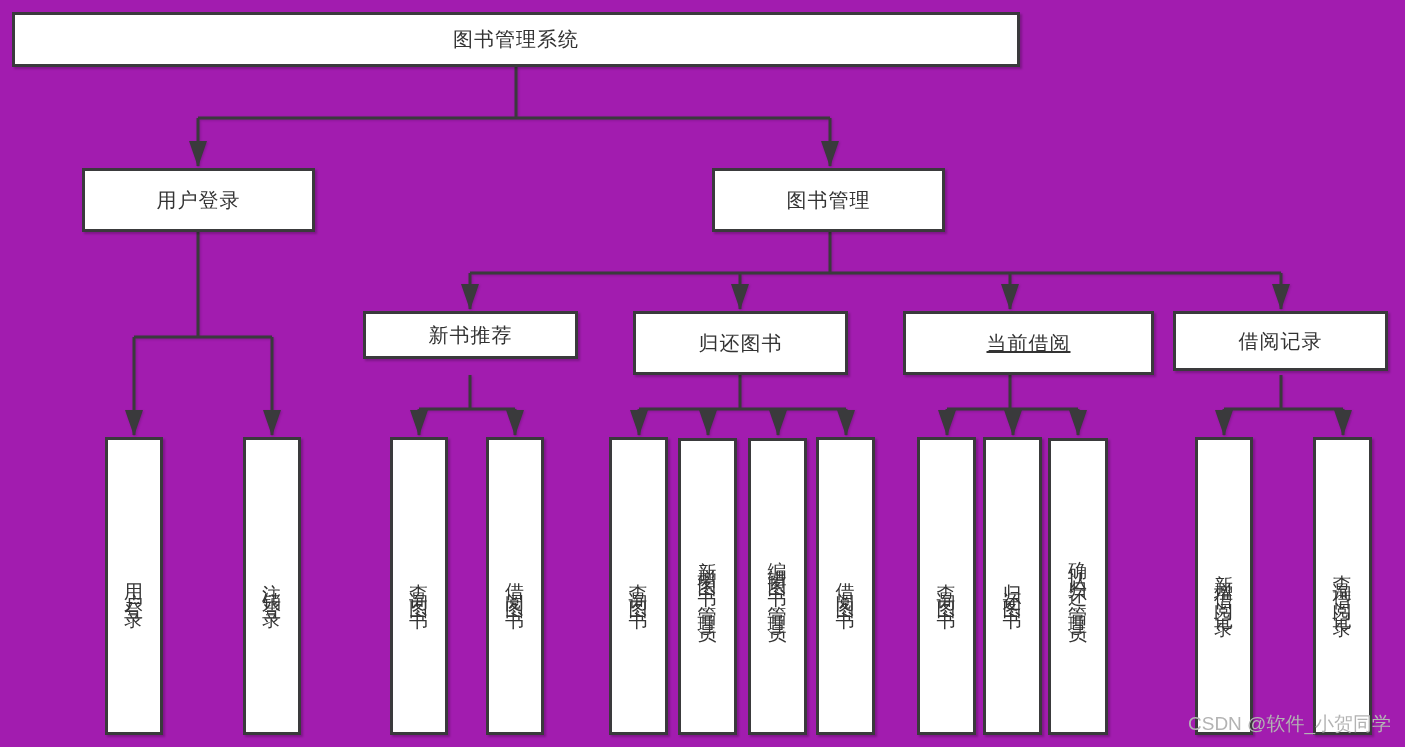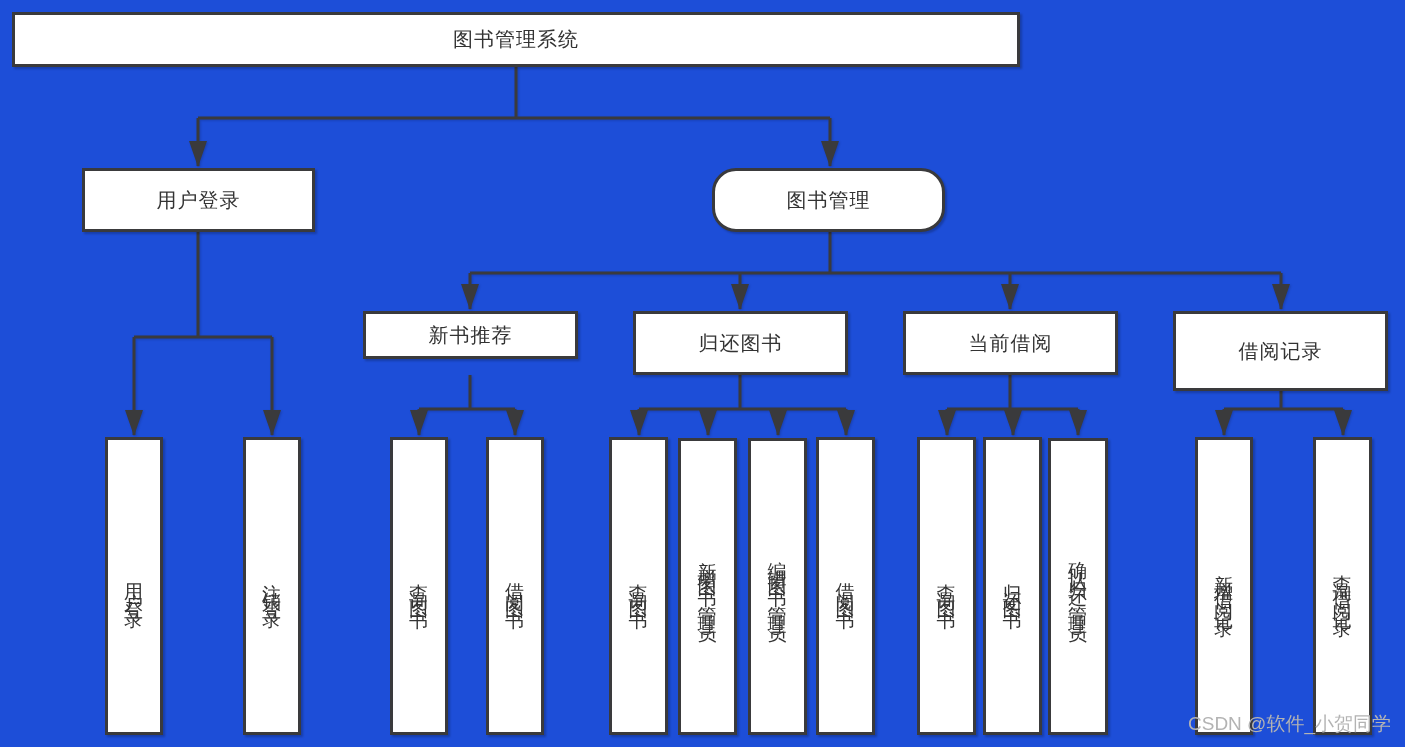--- a/index.html
+++ b/index.html
@@ -7,21 +7,21 @@
     --text:#333333;
     --watermark:#b3b3b3;
   }
   *{box-sizing:border-box;margin:0;padding:0;}
   html,body{background:#ffffff;}
   body{font-family:"Liberation Sans","DejaVu Sans",sans-serif;}
   .canvas{
     position:relative;
     width:1405px;
     height:747px;
-    background:#1d4ed8;
+    background:#a21caf;
     overflow:hidden;
   }
   .connectors{
     position:absolute;
     left:0;top:0;
     pointer-events:none;
     filter:drop-shadow(1.5px 1.5px 1px rgba(0,0,0,0.18));
   }
   .hbox{
     position:absolute;
@@ -113,26 +113,26 @@
       <path d="M1281 375 V409"></path>
       <path d="M1224 409 H1343"></path>
       <path d="M1224 409 V435" marker-end="url(#ah)"></path>
       <path d="M1343 409 V435" marker-end="url(#ah)"></path>
     </g>
   </svg>
 
   <div class="hbox" style="left:12px;top:12px;width:1008px;height:55px;">图书管理系统</div>
 
   <div class="hbox" style="left:82px;top:168px;width:233px;height:64px;">用户登录</div>
-  <div class="hbox" style="left:712px;top:168px;width:233px;height:64px;border-radius:24px;">图书管理</div>
+  <div class="hbox" style="left:712px;top:168px;width:233px;height:64px;">图书管理</div>
 
   <div class="hbox" style="left:363px;top:311px;width:215px;height:48px;">新书推荐</div>
   <div class="hbox" style="left:633px;top:311px;width:215px;height:64px;">归还图书</div>
-  <div class="hbox" style="left:903px;top:311px;width:215px;height:64px;">当前借阅</div>
-  <div class="hbox" style="left:1173px;top:311px;width:215px;height:80px;">借阅记录</div>
+  <div class="hbox" style="left:903px;top:311px;width:251px;height:64px;text-decoration:underline;">当前借阅</div>
+  <div class="hbox" style="left:1173px;top:311px;width:215px;height:60px;">借阅记录</div>
 
   <div class="vbox" style="left:105px;top:437px;width:58px;height:298px;">
     <span>用户登录</span>
   </div>
   <div class="vbox" style="left:243px;top:437px;width:58px;height:298px;">
     <span>注销登录</span>
   </div>
 
   <div class="vbox" style="left:390px;top:437px;width:58px;height:298px;">
     <span>查询图书</span>

